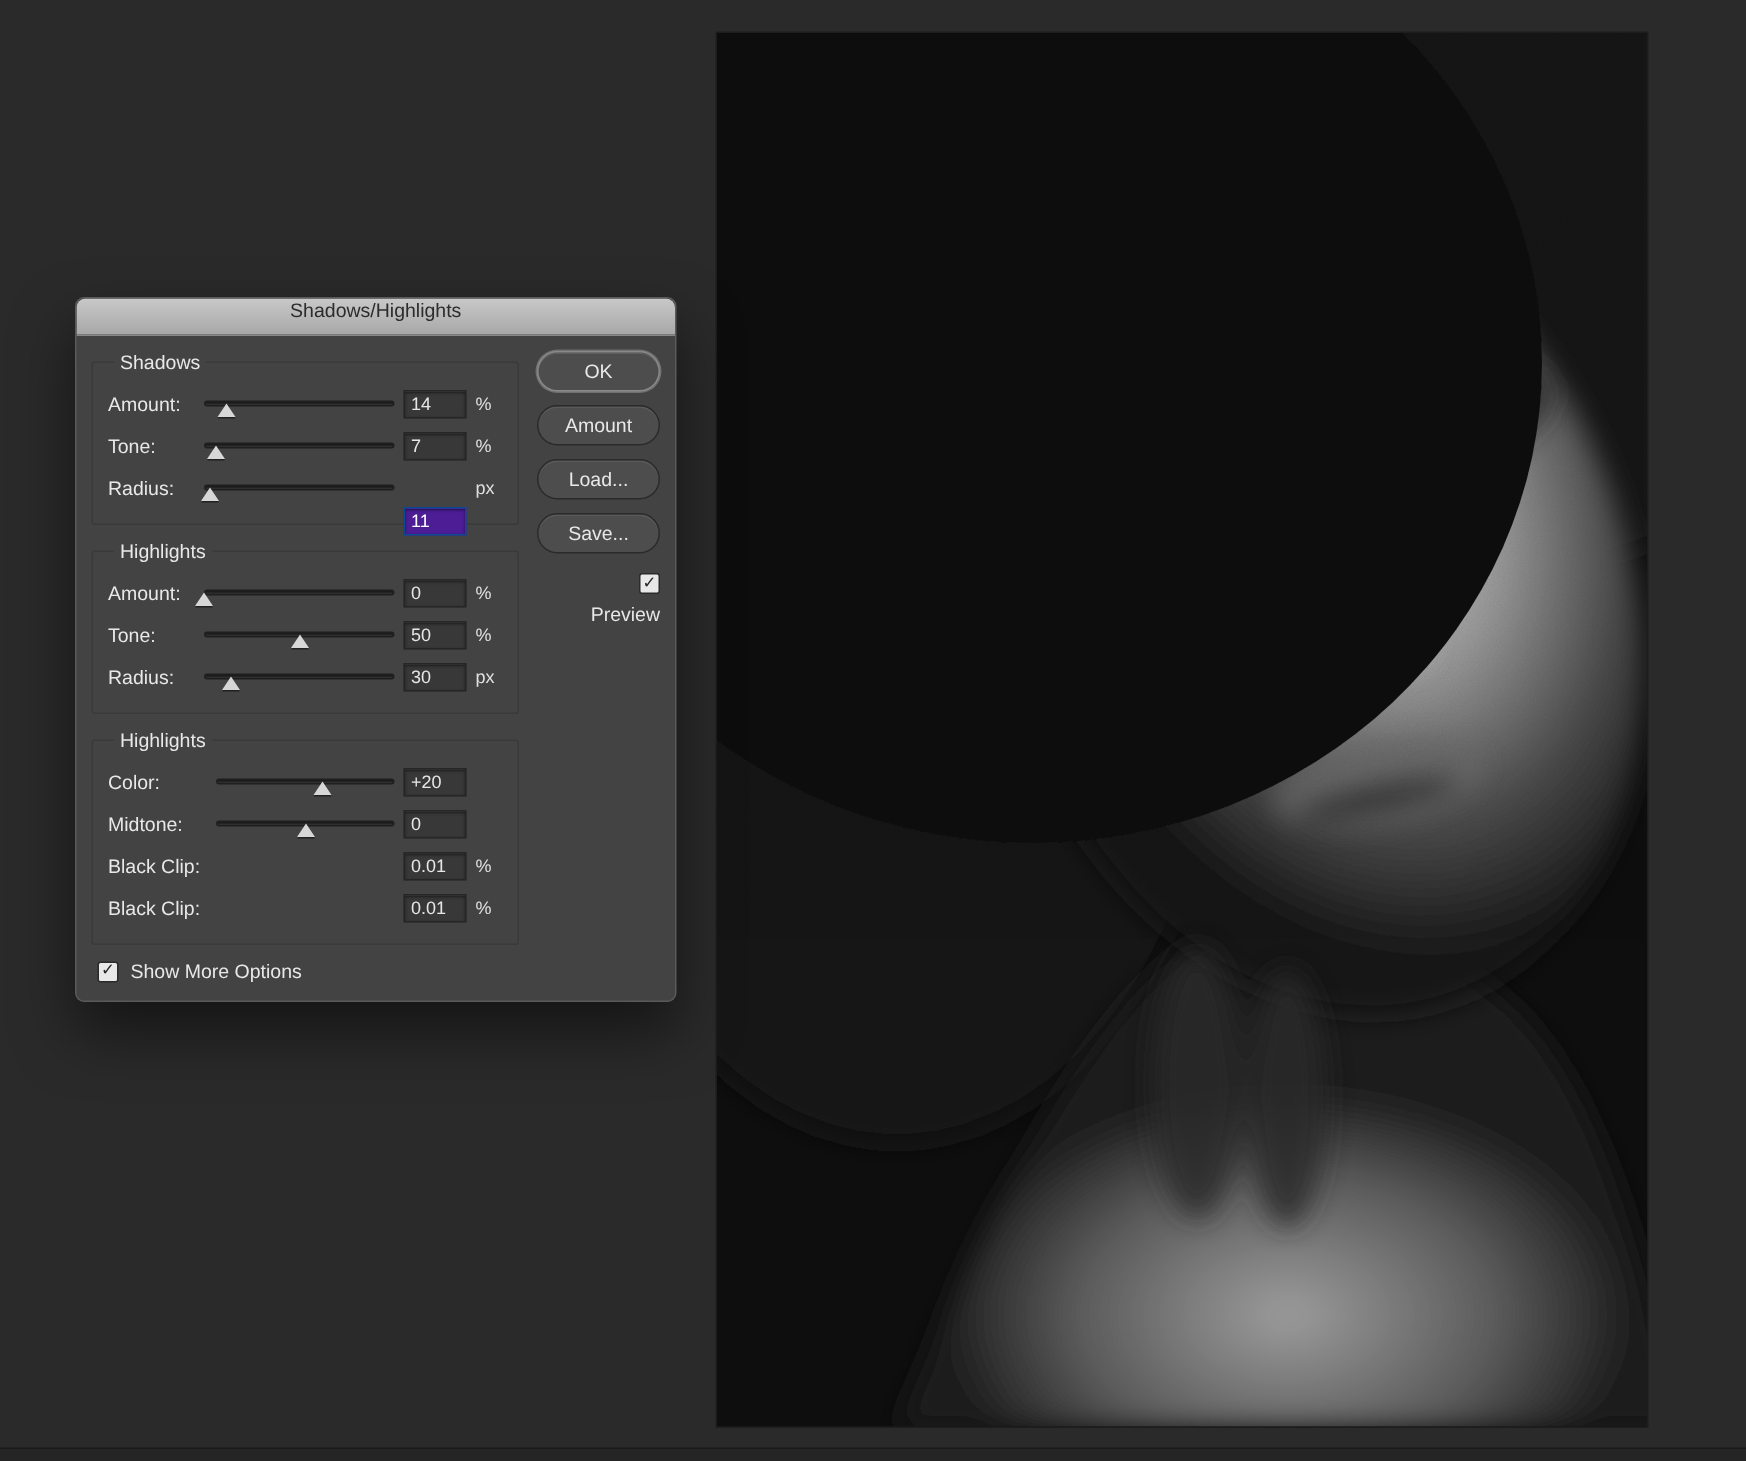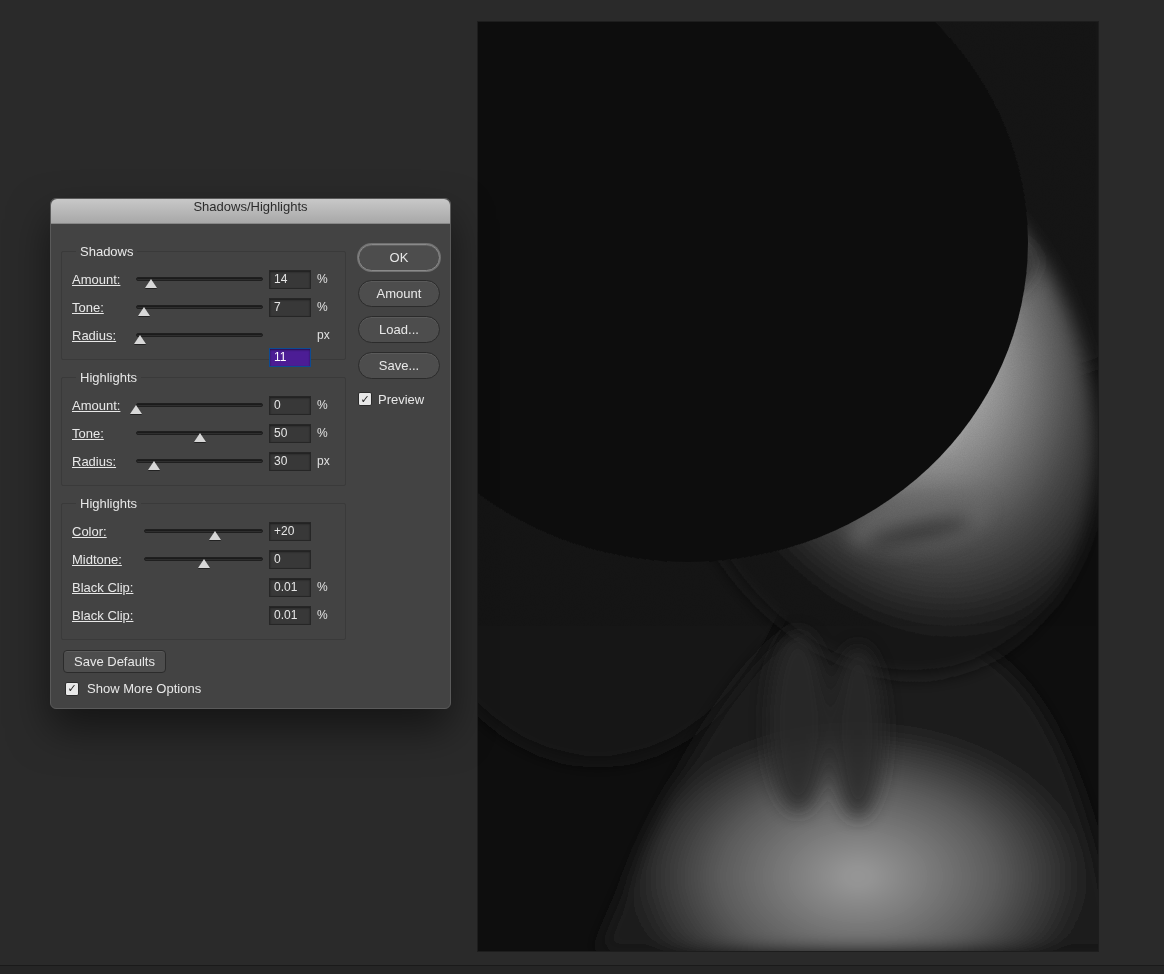--- a/index.html
+++ b/index.html
@@ -48,21 +48,21 @@
     height: 25px;
     background: linear-gradient(#c8c8c8,#a8a8a8);
     border-bottom: 1px solid #888;
     border-radius: 6px 6px 0 0;
     display: flex;
     justify-content: center;
     color: #2c2c2c;
     font-size: 13px;
   }
   .dialog-body {
-    padding: 20px 10px 12px 10px;
+    padding: 10px 10px 12px 10px;
     display: flex;
     gap: 12px;
   }
   .left-col { flex: 1; }
   .right-col { width: 82px; display:flex; flex-direction:column; gap: 9px; align-items: stretch; }
 
   fieldset.group {
     border: 1px solid #3a3a3a;
     border-radius: 2px;
     margin-bottom: 10px;
@@ -75,21 +75,21 @@
     font-size: 13px;
     margin-left: 4px;
   }
 
   .row {
     display: flex;
     align-items: center;
     height: 28px;
     gap: 6px;
   }
-  .row-label { width: 58px; color:#e8e8e8;text-decoration:underline; }
+  .row-label { width: 58px; color:#e8e8e8; }
   .row-label.wide { width: 66px; }
 
   .slider {
     flex: 1;
     height: 18px;
     position: relative;
     display:flex;
     align-items:center;
   }
   .slider-track {
@@ -146,22 +146,23 @@
   }
   .btn.square {
     height: 23px;
     border-radius: 4px;
     padding: 0 10px;
     width: auto;
     display:inline-flex;
   }
 
   .chk-row {
-    display:flex; align-items:flex-start; gap:6px;
+    display:flex; align-items:flex-end; gap:6px;
     margin-top: 2px;
+    flex-direction: column;
   }
   .chk {
     width: 14px; height: 14px;
     background: #e8e8e8;
     border: 1px solid #2b2b2b;
     border-radius: 2px;
     display:flex; align-items:center; justify-content:center;
     font-size: 11px; color:#222; line-height:1;
   }
   .chk::before { content: "✓"; }
@@ -330,25 +331,20 @@
         </div>
 
         <div class="row">
           <span class="row-label wide">Black Clip:</span>
           <div style="flex:1"></div>
           <input class="numbox" value="0.01" style="">
           <span class="unit">%</span>
         </div>
       </fieldset>
 
-      <div class="save-defaults-row">
-        <div class="btn square">
-          <span>Save Defaults</span>
-        </div>
-      </div>
 
       <div class="show-more-row">
         <span class="chk"></span>
         <span>Show More Options</span>
       </div>
 
     </div>
 
     <div class="right-col">
       <div class="btn primary">

